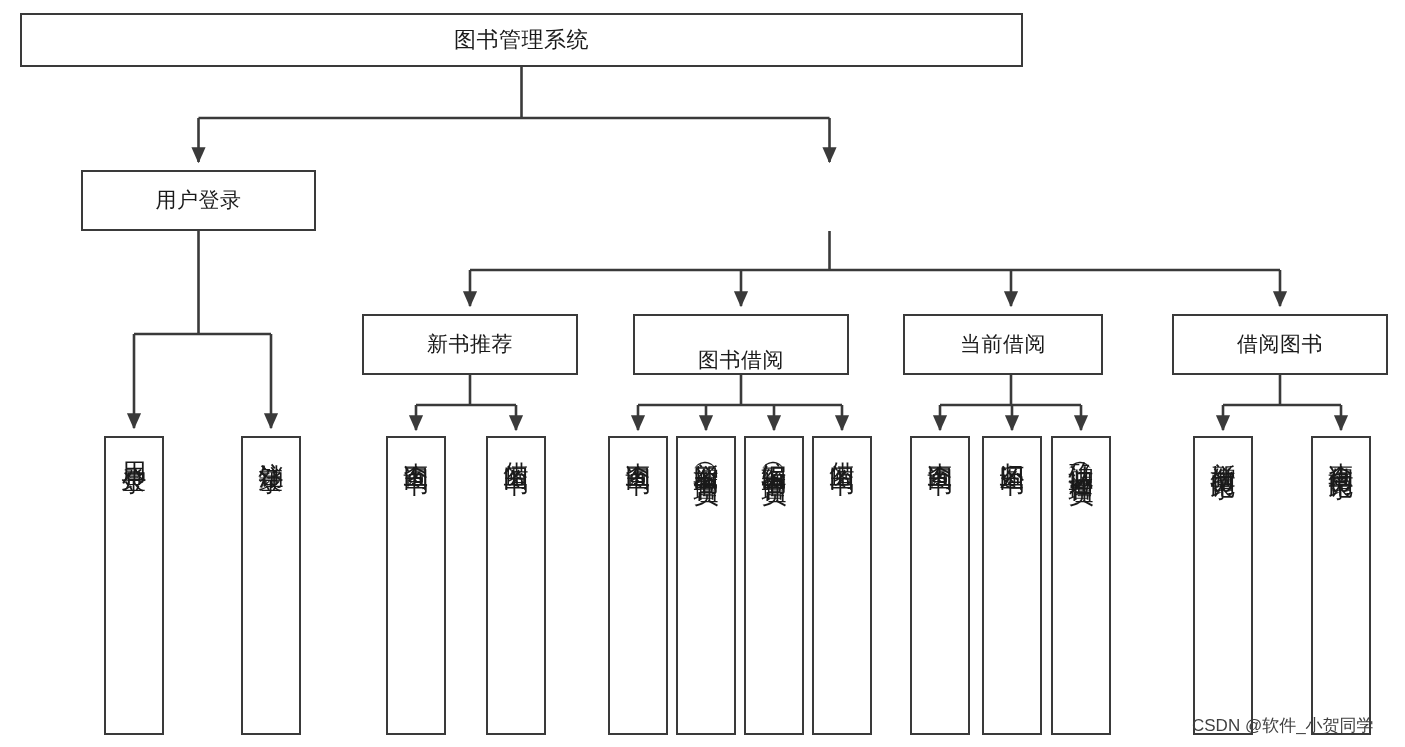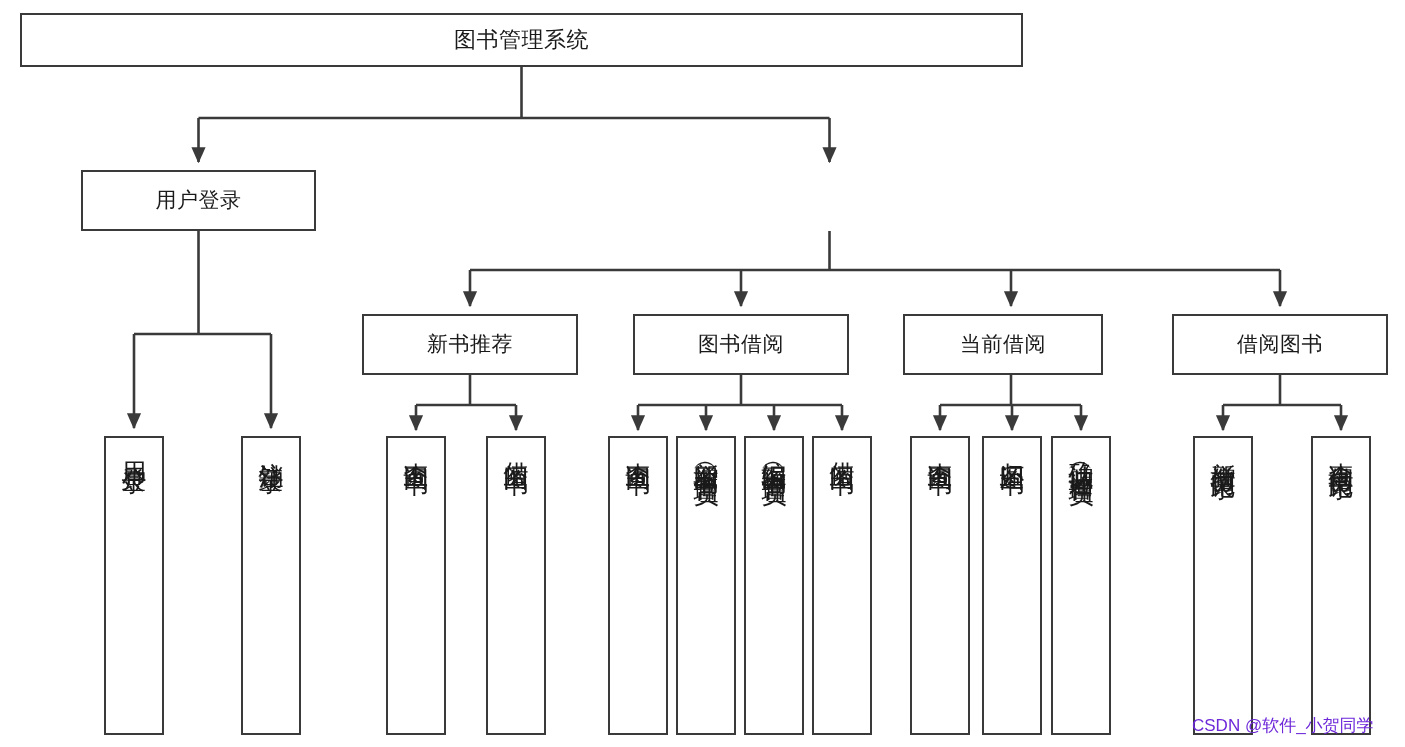--- a/index.html
+++ b/index.html
@@ -59,21 +59,21 @@
     font-size: 25px;
     letter-spacing: 3px;
     line-height: 1;
   }
   .node.root .node-label { font-size: 22px; }
   .watermark {
     position: absolute;
     left: 1192px;
     top: 714px;
     font-size: 17px;
-    color: #6d28d9;
+    color: #404040;
     white-space: nowrap;
     z-index: 3;
     font-family: "Liberation Sans", "DejaVu Sans", sans-serif;
   }
 </style>
 </head>
 <body>
 
 <div id="canvas">
 
@@ -132,21 +132,21 @@
     <span class="node-label">图书管理系统</span>
   </div>
 
   <div class="node horiz" style="left:81px; top:170px; width:235px; height:61px;">
     <span class="node-label">用户登录</span>
   </div>
 
   <div class="node horiz" style="left:362px; top:314px; width:216px; height:61px;">
     <span class="node-label">新书推荐</span>
   </div>
-  <div class="node horiz" style="left:633px; top:314px; width:216px; height:61px;">
+  <div class="node horiz" style="left:633px; top:314px; width:216px; height:61px;align-items:flex-end;">
     <span class="node-label">图书借阅</span>
   </div>
   <div class="node horiz" style="left:903px; top:314px; width:200px; height:61px;">
     <span class="node-label">当前借阅</span>
   </div>
   <div class="node horiz" style="left:1172px; top:314px; width:216px; height:61px;">
     <span class="node-label">借阅图书</span>
   </div>
 
   <div class="node vert" style="left:104px; top:436px; width:60px; height:299px;">

